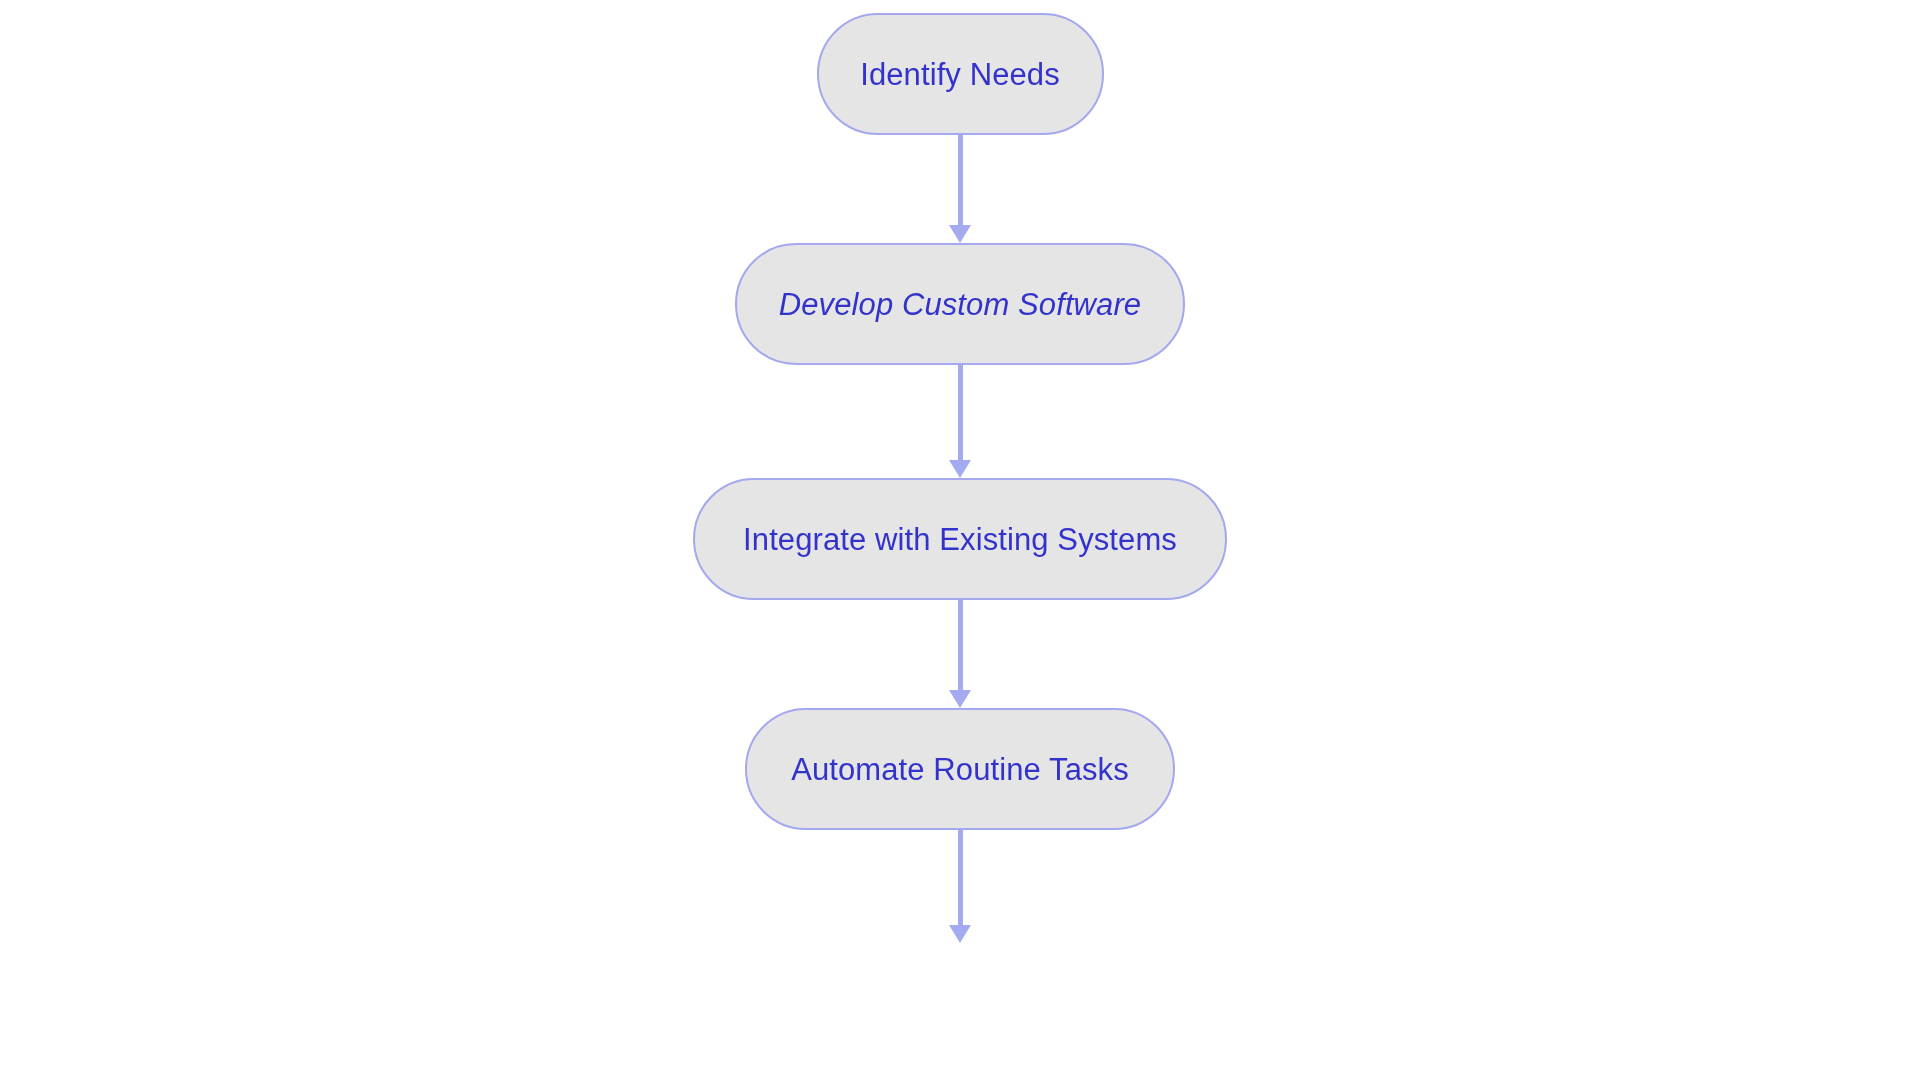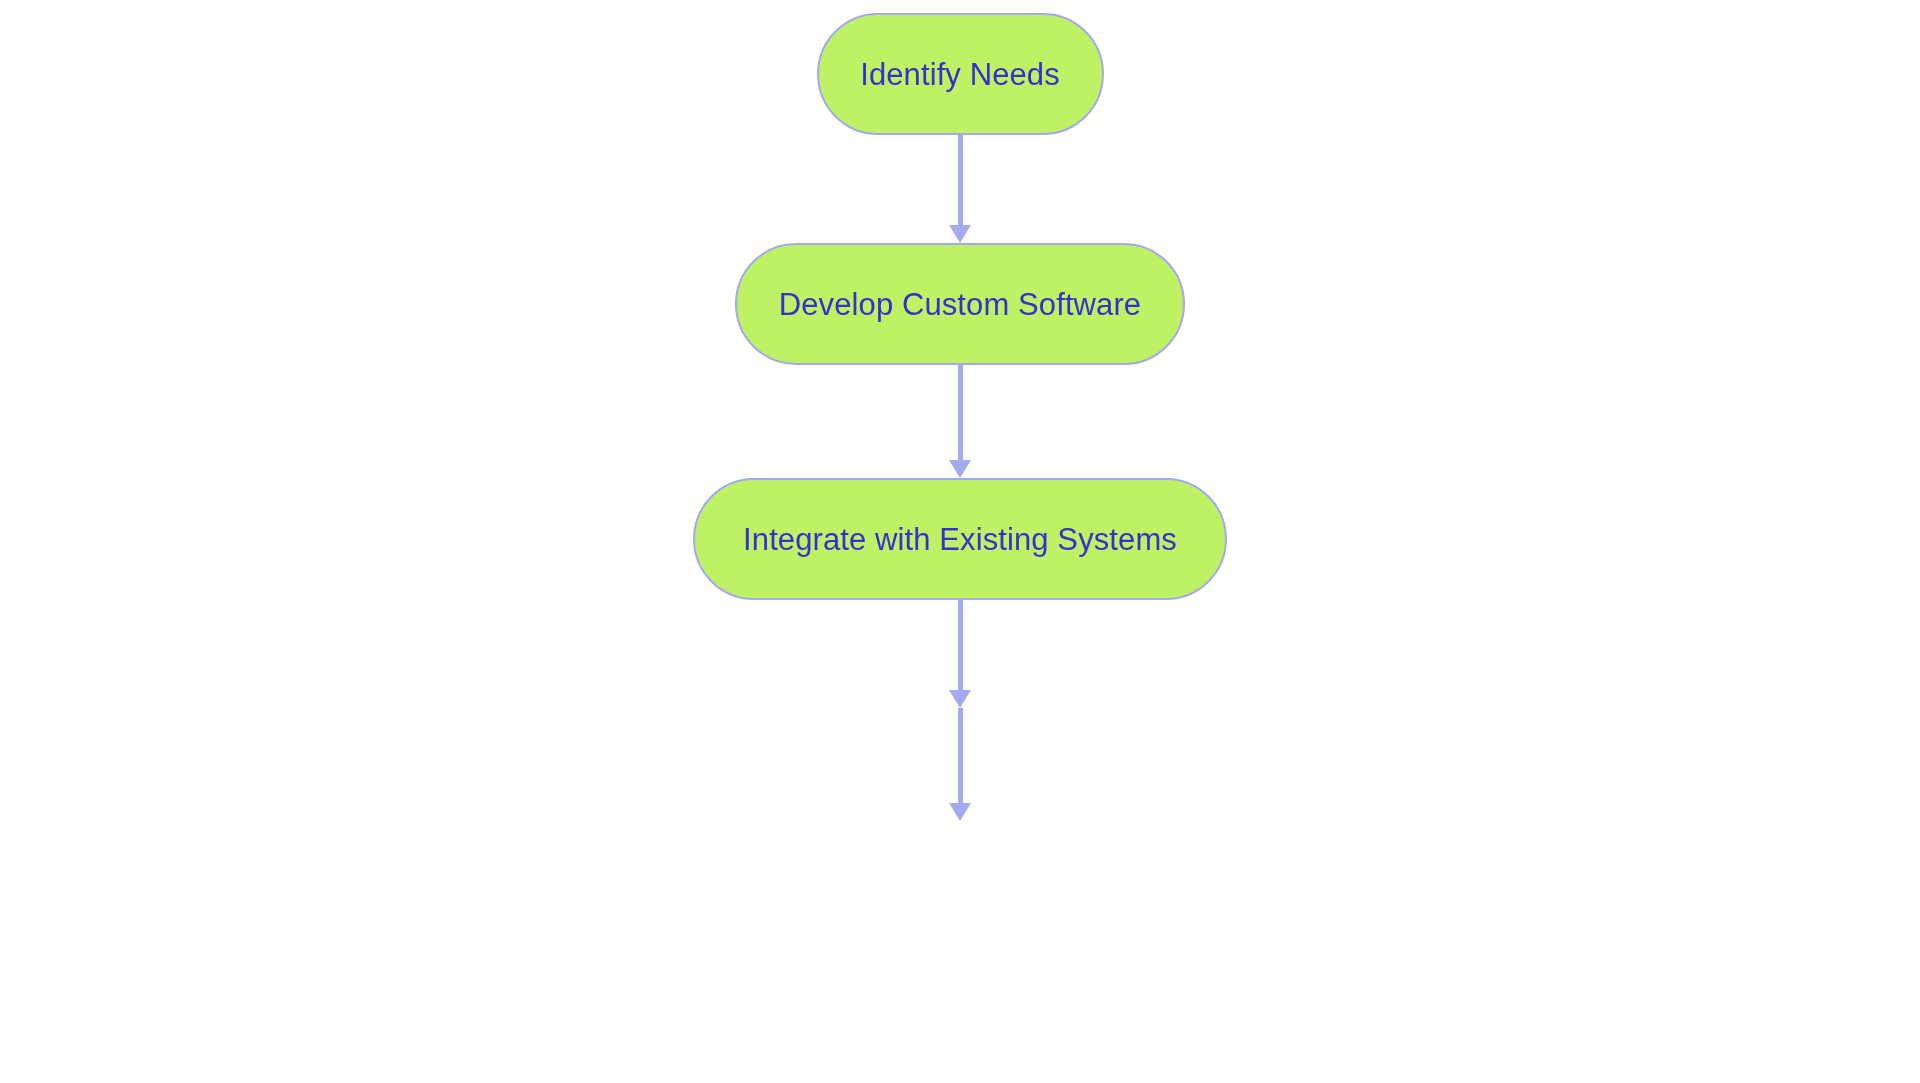--- a/index.html
+++ b/index.html
@@ -31,39 +31,39 @@
     display: flex;
     flex-direction: column;
     align-items: center;
   }
 
   
   .node {
     box-sizing: border-box;
     height: 122px;
     border-radius: 61px;
-    background: #bef264;
+    background: #e5e5e5;
     border: 2px solid #a3a8ef;
     display: flex;
     align-items: center;
     justify-content: center;
     flex: 0 0 auto;
   }
   .node-label {
     color: #3333cc;
     font-size: 31px;
     font-weight: 400;
     letter-spacing: 0.1px;
     line-height: 1;
     white-space: nowrap;
     padding: 0 38px;
   }
 
   .node-w1 { width: 287px; }
-  .node-w2 { width: 450px; }
+  .node-w2 { width: 450px; font-style: italic; }
   .node-w3 { width: 534px; }
   .node-w4 { width: 430px; }
   .node-w5 { width: 470px; }
 
   
   .connector {
     position: relative;
     width: 24px;
     flex: 0 0 auto;
     display: flex;
@@ -120,20 +120,23 @@
 
     <div class="node node-w3">
       <span class="node-label">Integrate with Existing Systems</span>
     </div>
 
     <div class="connector conn-3">
       <div class="connector-line"></div>
       <div class="connector-head"></div>
     </div>
 
+    <div class="node node-w4">
+      <span class="node-label">Automate Routine Tasks</span>
+    </div>
 
     <div class="connector conn-4">
       <div class="connector-line"></div>
       <div class="connector-head"></div>
     </div>
 
 
   </div>
 </div>
 

